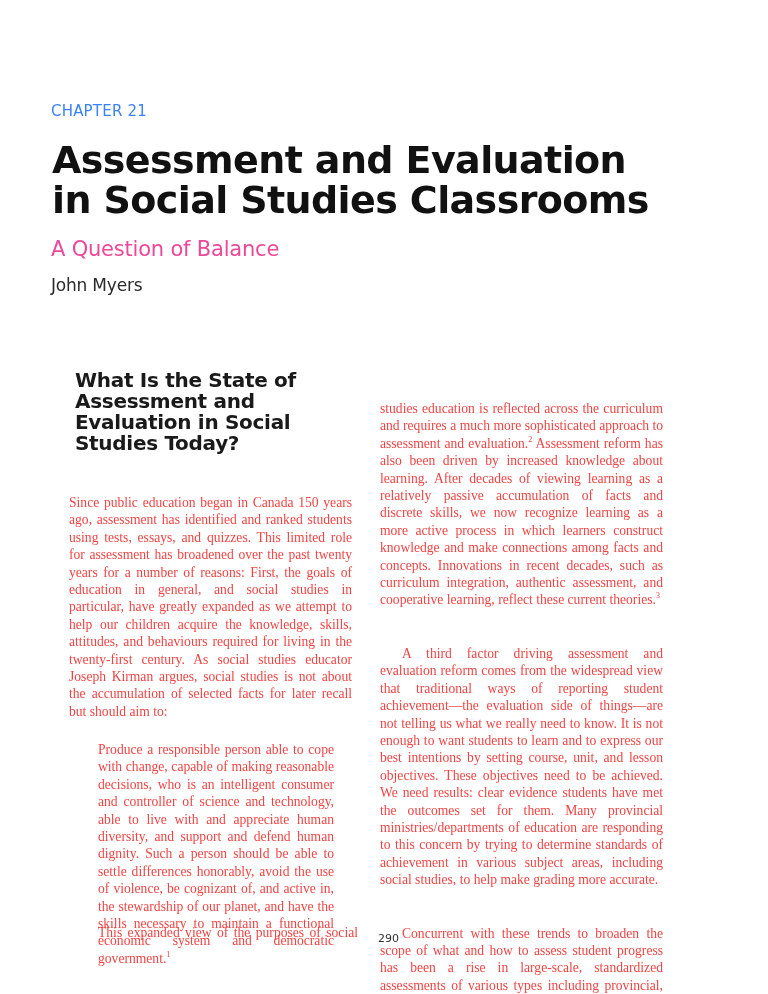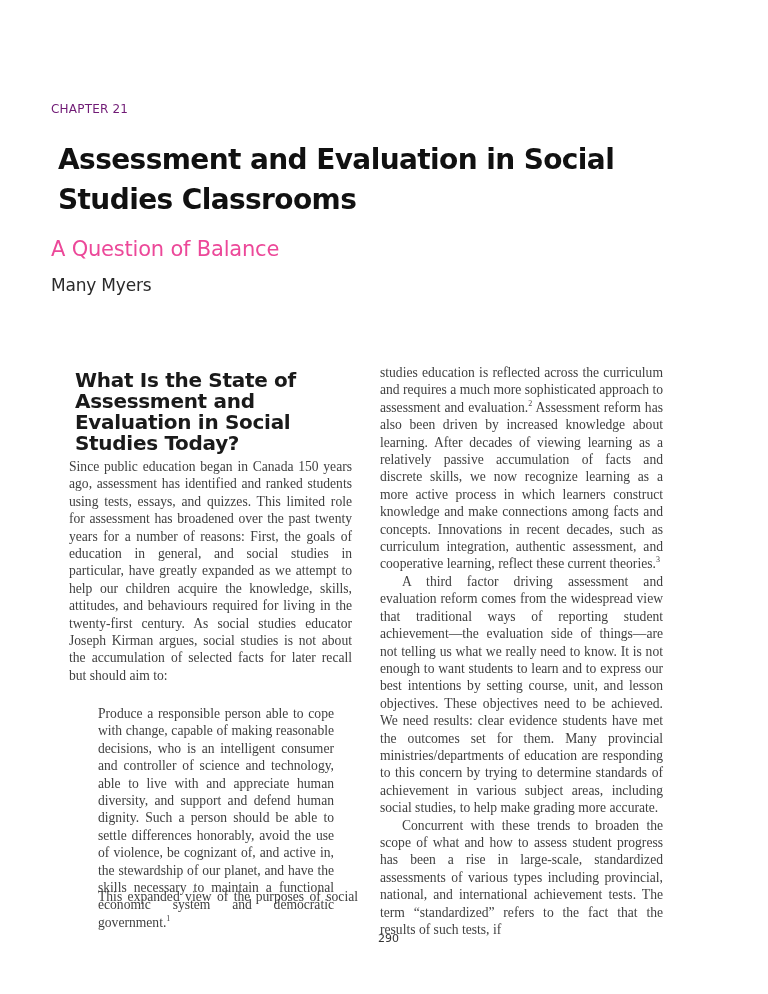--- a/index.html
+++ b/index.html
@@ -3,64 +3,65 @@
   <meta charset="utf-8">
   <style>
     * { margin: 0; padding: 0; box-sizing: border-box; }
     html, body { width: 768px; height: 994px; background: #ffffff; overflow: hidden; }
     body { position: relative; color: #2a2a2a; }
     .sans { font-family: "DejaVu Sans", "Liberation Sans", sans-serif; }
     .serif { font-family: "Liberation Serif", "DejaVu Serif", serif; }
 
     .chapter-label {
       position: absolute; left: 51px; top: 102px;
-      font-size: 12px; color: #701a75; letter-spacing: 0.2px;
+      font-size: 15px; color: #3b82f6; letter-spacing: 0.2px;
     }
     .page-title {
-      position: absolute; left: 58px; top: 140px; width: 620px;
-      font-size: 28px; font-weight: bold; line-height: 40px; color: #111;
+      position: absolute; left: 52px; top: 140px; width: 620px;
+      font-size: 38px; font-weight: bold; line-height: 40px; color: #111;
       letter-spacing: -0.6px;
     }
     .subtitle {
       position: absolute; left: 51px; top: 237px;
       font-size: 21px; color: #ec4899; letter-spacing: -0.2px;
     }
     .author {
       position: absolute; left: 51px; top: 275px;
       font-size: 17px; color: #2a2a2a; letter-spacing: -0.2px;
     }
 
     .section-heading {
       position: absolute; left: 75px; top: 370px; width: 300px;
       font-size: 20px; line-height: 21px; color: #1a1a1a; letter-spacing: -0.3px;
     }
     .para {
-      font-size: 13.6px; line-height: 17.4px; text-align: justify; color: #404040;
+      font-size: 13.6px; line-height: 17.4px; text-align: justify; color: #ef4444;
       hyphens: manual;
+      margin-top: 36px;
     }
     .left-para-1 { position: absolute; left: 69px; top: 458px; width: 283px; }
     .blockquote  { position: absolute; left: 98px; top: 705px; width: 236px; }
     .left-para-2 { position: absolute; left: 98px; top: 888px; width: 260px; text-align-last: justify; }
 
     .right-para-1 { position: absolute; left: 380px; top: 364px; width: 283px; }
     .indent { text-indent: 22px; }
     sup { font-size: 8px; vertical-align: super; line-height: 0; }
 
     .page-number {
       position: absolute; left: 378px; top: 932px;
       font-size: 11px; color: #333;
     }
   </style>
 </head>
 <body>
 
 <div class="chapter-label sans">CHAPTER 21</div>
 <h1 class="page-title sans">Assessment and Evaluation in Social Studies Classrooms</h1>
 <div class="subtitle sans">A Question of Balance</div>
-<div class="author sans">Many Myers</div>
+<div class="author sans">John Myers</div>
 
 <h2 class="section-heading sans">What Is the State of Assessment and Evaluation in Social Studies Today?</h2>
 
 <p class="para serif left-para-1">Since public education began in Canada 150 years ago, assessment has identified and ranked students using tests, essays, and quizzes. This limited role for assessment has broadened over the past twenty years for a number of reasons: First, the goals of educa­tion in general, and social studies in particular, have greatly expanded as we attempt to help our children acquire the knowledge, skills, attitudes, and behav­iours required for living in the twenty-first century. As social studies educator Joseph Kirman argues, so­cial studies is not about the accumulation of selected facts for later recall but should aim to:</p>
 
 <p class="para serif blockquote"><span>Produce a responsible person able to cope with change, capable of making reasonable decisions, who is an intelligent consumer and controller of science and technology, able to live with and appreciate human diversity, and support and defend human dignity. Such a person should be able to settle differences honorably, avoid the use of violence, be cognizant of, and active in, the stewardship of our planet, and have the skills necessary to maintain a functional economic system and democratic government.</span><sup>1</sup></p>
 
 <p class="para serif left-para-2">This expanded view of the purposes of social</p>
 
 <div class="right-para-1">

